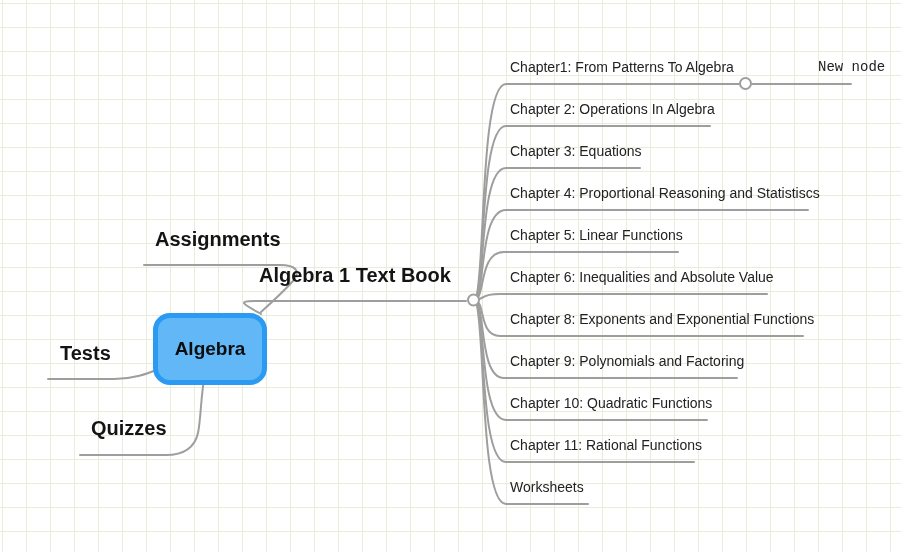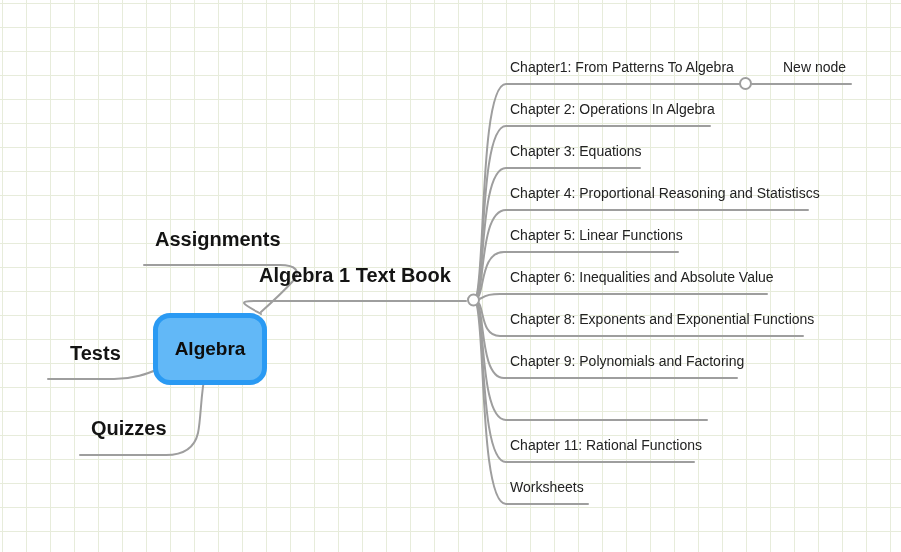--- a/index.html
+++ b/index.html
@@ -64,29 +64,30 @@
     <path d="M 752 84 H 851"></path>
 
     <circle cx="473.5" cy="300" r="5.5"></circle>
     <circle cx="745.5" cy="83.5" r="5.5"></circle>
   </svg>
 
   <div class="root-node">Algebra</div>
 
   <div class="label bold" style="left:155px; top:229px;">Assignments</div>
   <div class="label bold" style="left:259px; top:265px;">Algebra 1 Text Book</div>
-  <div class="label bold" style="left:60px; top:343px;margin-left:10px;">Tests</div>
+  <div class="label bold" style="left:60px; top:343px;">Tests</div>
   <div class="label bold" style="left:91px; top:418px;">Quizzes</div>
 
   <div class="label" style="left:510px; top:58px;">Chapter1: From Patterns To Algebra</div>
   <div class="label" style="left:510px; top:100px;">Chapter 2: Operations In Algebra</div>
   <div class="label" style="left:510px; top:142px;">Chapter 3: Equations</div>
   <div class="label" style="left:510px; top:184px;">Chapter 4: Proportional Reasoning and Statistiscs</div>
   <div class="label" style="left:510px; top:226px;">Chapter 5: Linear Functions</div>
   <div class="label" style="left:510px; top:268px;">Chapter 6: Inequalities and Absolute Value</div>
   <div class="label" style="left:510px; top:310px;">Chapter 8: Exponents and Exponential Functions</div>
   <div class="label" style="left:510px; top:352px;">Chapter 9: Polynomials and Factoring</div>
+  <div class="label" style="left:510px; top:394px;">Chapter 10: Quadratic Functions</div>
   <div class="label" style="left:510px; top:436px;">Chapter 11: Rational Functions</div>
   <div class="label" style="left:510px; top:478px;">Worksheets</div>
 
-  <div class="label" style="left:783px; top:58px;">New node</div>
+  <div class="label" style="left:818px; top:58px;font-family:Liberation Mono, monospace;">New node</div>
 
 </div>
 
 </body></html>

